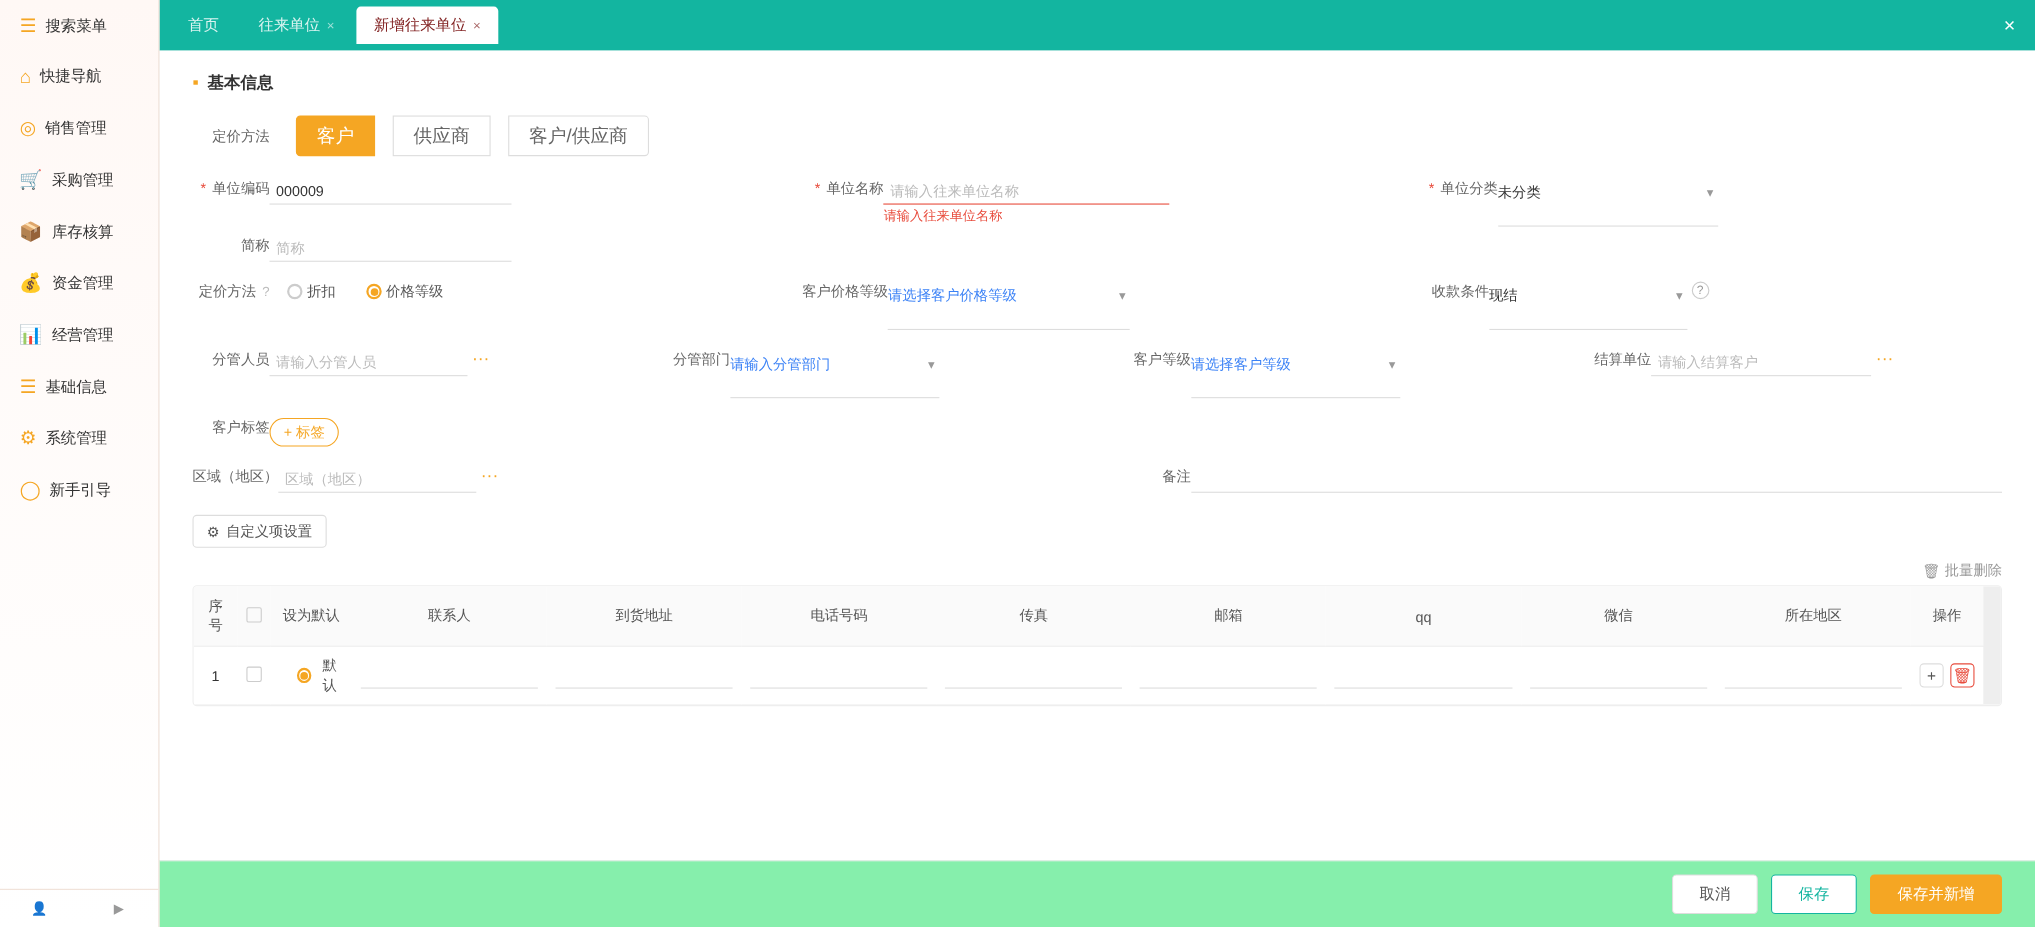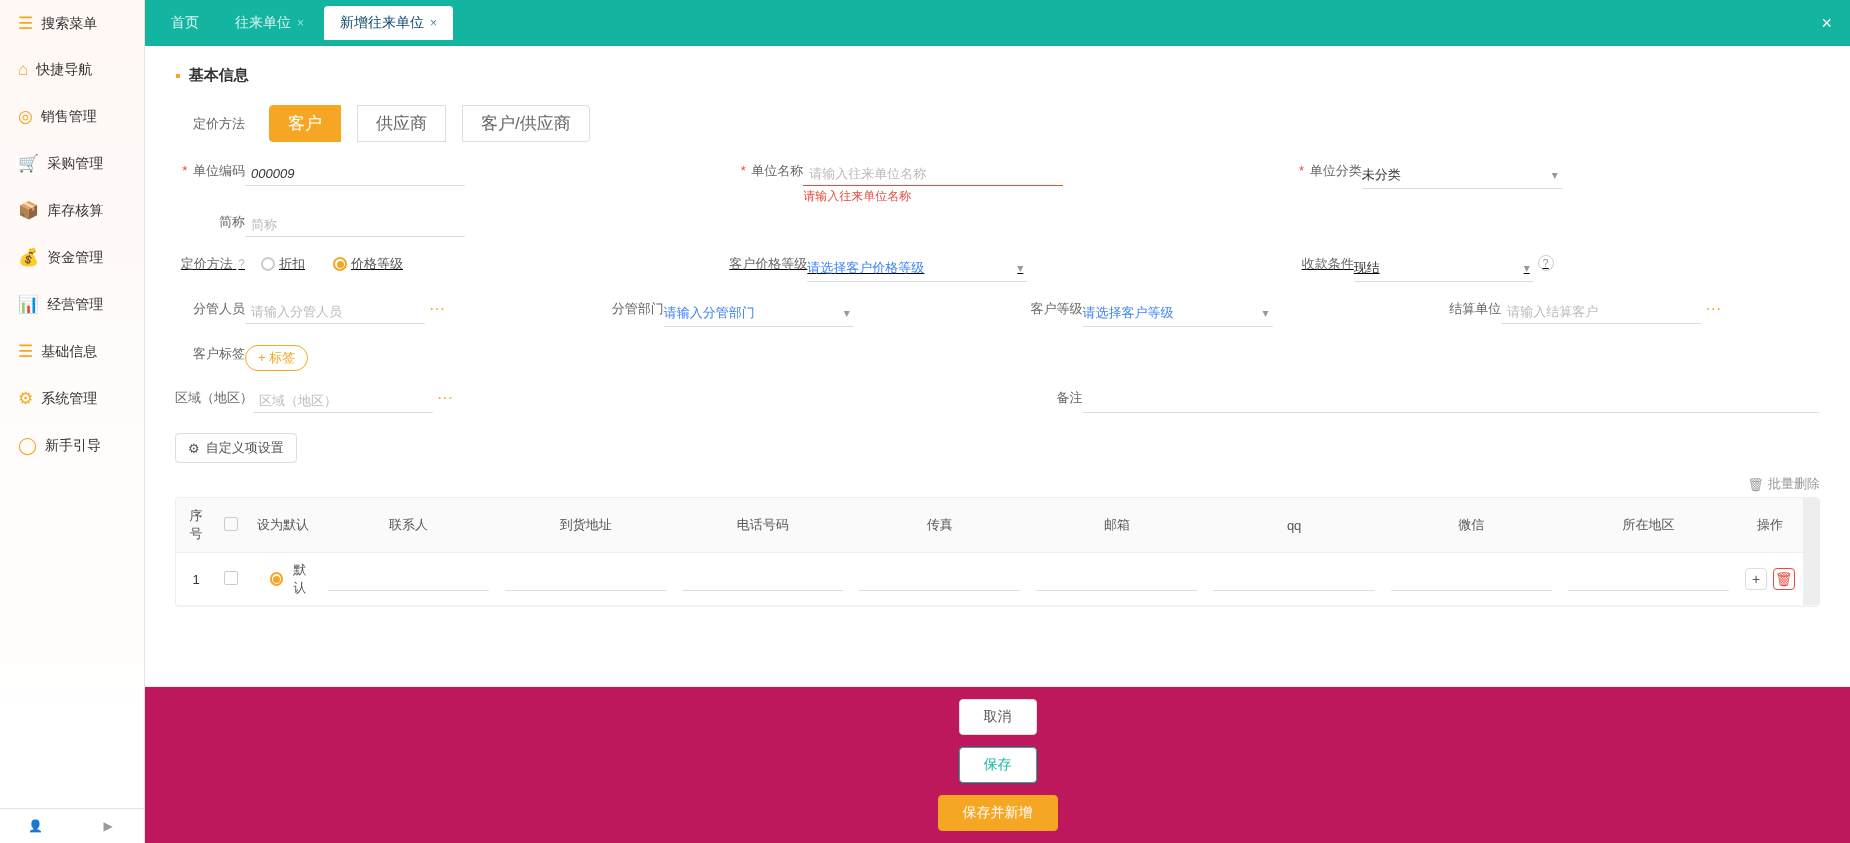--- a/index.html
+++ b/index.html
@@ -67,21 +67,21 @@
       cursor: pointer;
       font-size: 14px;
       color: rgba(255,255,255,0.85);
       display: flex;
       align-items: center;
       gap: 6px;
       white-space: nowrap;
     }
     .tab.active {
       background: #fff;
-      color: #0c4a6e;
+      color: #7f1d1d;
       font-weight: 500;
     }
     .tab .close-icon { font-size: 12px; color: inherit; opacity: 0.7; }
     .tab-bar-close {
       margin-left: auto;
       color: #fff;
       font-size: 18px;
       cursor: pointer;
       padding: 4px 8px;
     }
@@ -154,21 +154,21 @@
       color: #e84c3d;
       margin-top: 2px;
       display: block;
     }
     .form-select-wrapper {
       display: flex;
       align-items: center;
       border-bottom: 1px solid #ddd;
       flex: 1;
       min-width: 0;
-      padding: 4px 4px 4px 0;
+      padding: 4px 4px 21px 0;
       background: transparent;
     }
     .form-select-text {
       flex: 1;
       font-size: 13px;
       color: #333;
     }
     .form-select-text.placeholder { color: #3b82f6; }
     .chevron-icon { color: #999; font-size: 12px; }
     .dots-icon { color: #f5a623; font-size: 16px; cursor: pointer; margin-left: 4px; }
@@ -291,29 +291,28 @@
       background: #fff;
       cursor: pointer;
       display: flex; align-items: center; justify-content: center;
       font-size: 14px;
       color: #555;
     }
     .table-action-btn.del { color: #e84c3d; border-color: #e84c3d; }
 
     
     .footer-bar {
-      background: #be185d;
+      background: #86efac;
       border-top: 1px solid #eee;
       display: flex;
       align-items: center;
       justify-content: flex-end;
       padding: 12px 30px;
       gap: 12px;
       flex-shrink: 0;
-      flex-direction: column;
     }
     .btn {
       padding: 8px 24px;
       border-radius: 4px;
       font-size: 14px;
       cursor: pointer;
       border: none;
     }
     .btn-cancel { background: #fff; border: 1px solid #ddd; color: #555; }
     .btn-save { background: #fff; border: 1px solid #13b5a0; color: #13b5a0; }
@@ -420,21 +419,21 @@
           </div>
         </div>
       </div>
 
       <div class="form-row" style="gap:30px; margin-bottom:8px;">
         <div class="field-group">
           <span class="form-label">
             <span class="required-star">*</span>
             <span>单位编码</span>
           </span>
-          <input class="form-input" type="text" value="000009" style="max-width: 220px; font-style: italic;">
+          <input class="form-input" type="text" value="000009" style="max-width: 220px;">
         </div>
         <div class="field-group">
           <span class="form-label">
             <span class="required-star">*</span>
             <span>单位名称</span>
           </span>
           <div class="field-inner">
             <input class="form-input error-border" type="text" style="max-width: 260px;" placeholder="请输入往来单位名称">
             <span class="error-msg">请输入往来单位名称</span>
           </div>
@@ -451,21 +450,21 @@
         </div>
       </div>
 
       <div class="form-row" style="margin-bottom:18px;">
         <div class="field-group">
           <span class="form-label">简称</span>
           <input class="form-input" type="text" style="max-width: 220px;" placeholder="简称">
         </div>
       </div>
 
-      <div class="form-row" style="gap:18px;text-decoration:underline;">
+      <div class="form-row" style="gap:18px;">
         <div class="field-group" style="min-width:320px;">
           <span class="form-label">
             <span>定价方法</span>
             <span style="color:#bbb;font-size:12px;margin-left:2px;">?</span>
           </span>
           <div class="radio-group">
             <div class="radio-item">
               <div class="radio-circle"></div>
               <span>折扣</span>
             </div>

